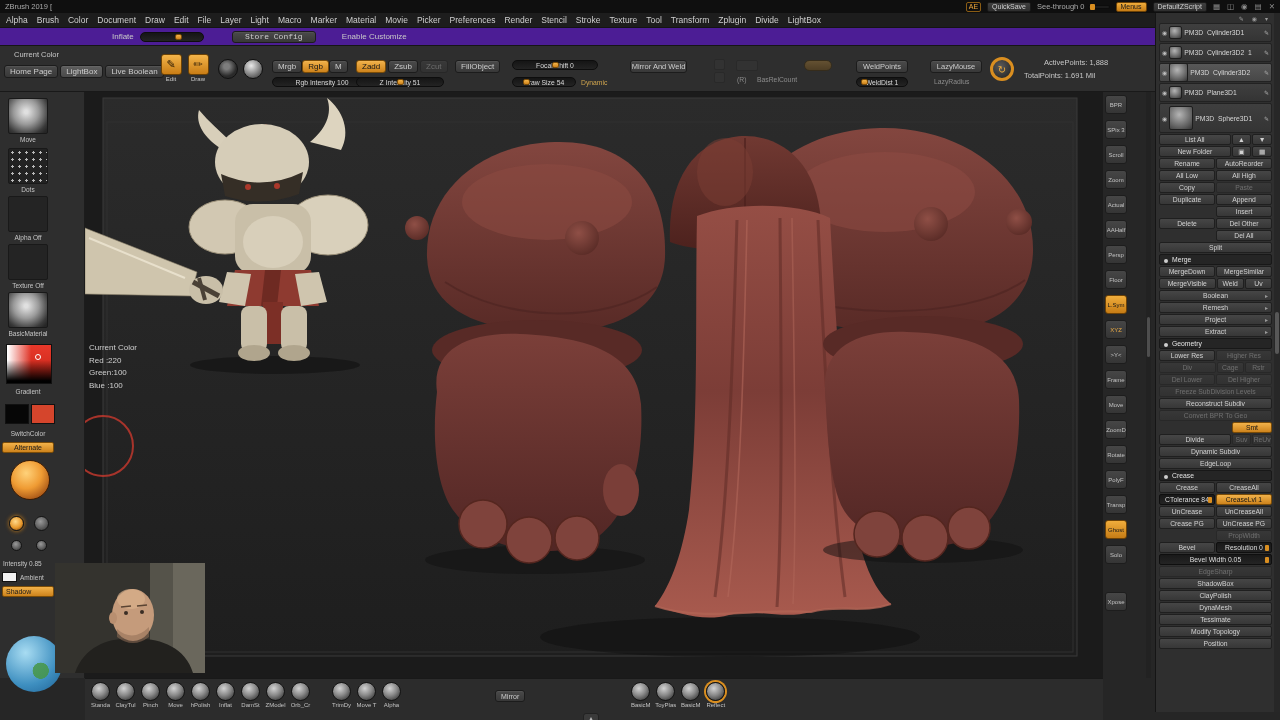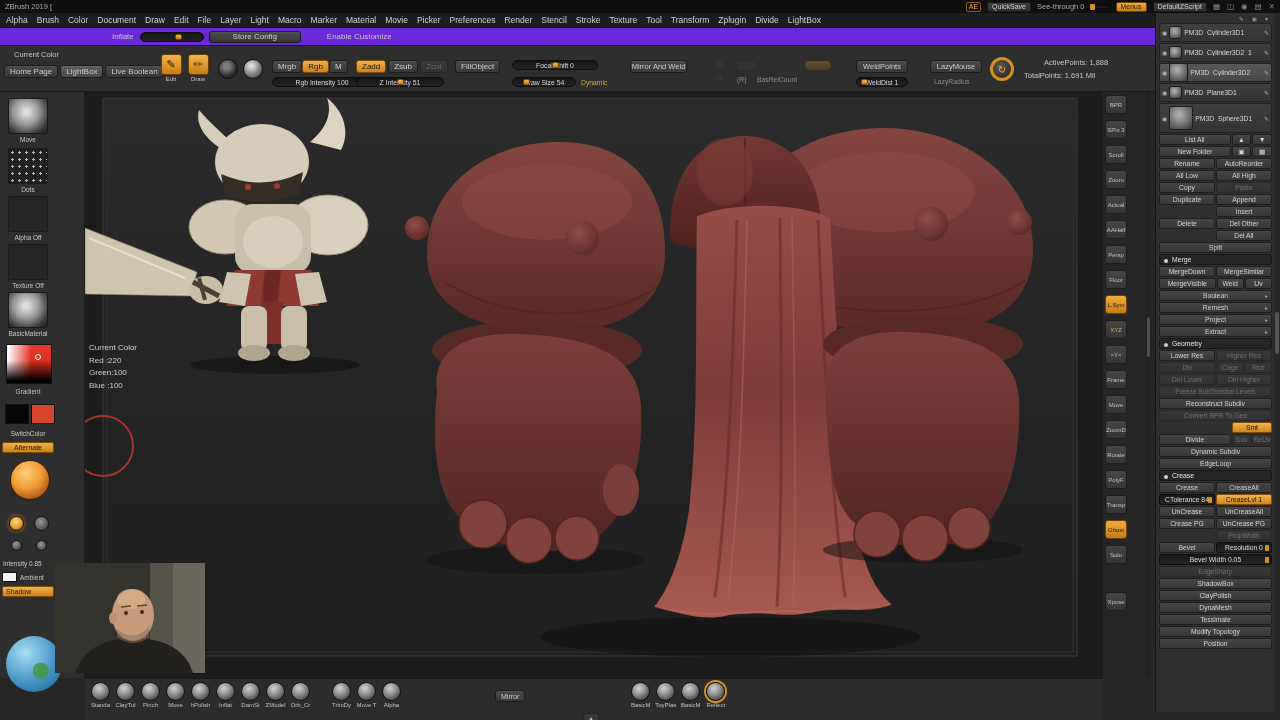--- a/index.html
+++ b/index.html
@@ -18,21 +18,21 @@
   .mini-track i{position:absolute;left:1px;top:-2px;width:5px;height:6px;background:#d98e20;border-radius:1px;}
   .tb-icons{display:flex;gap:7px;font-size:7.5px;color:#8d8d8d;}
   .see-wrap{display:flex;align-items:center;gap:3px;}
 
   
   #menubar{position:absolute;left:0;top:13px;width:1155px;height:15px;background:#1d1d1d;
     display:flex;align-items:center;gap:9px;padding:0 6px;border-bottom:1px solid #141414;}
   .menu-item{font-size:8.5px;color:#cfcfcf;white-space:nowrap;}
 
   
-  #configbar{position:absolute;left:0;top:28px;width:1155px;height:18px;background:#6d28d9;
+  #configbar{position:absolute;left:0;top:28px;width:1155px;height:18px;background:#4c1d95;
     border-bottom:1px solid #161616;display:flex;align-items:center;padding-left:112px;font-size:8px;color:#c9c9c9;}
   .zslider{position:relative;height:10px;background:linear-gradient(#151515,#232323);
     border:1px solid #0d0d0d;border-radius:5px;display:flex;align-items:center;justify-content:center;
     color:#d8d8d8;font-size:6.8px;white-space:nowrap;}
   .zslider .h{position:absolute;top:1px;width:7px;height:6px;background:linear-gradient(#f3b44a,#cf831b);
     border:1px solid #7a4c08;border-radius:2px;}
   .sbtn{height:13px;display:flex;align-items:center;justify-content:center;padding:0 5px;
     background:linear-gradient(#4a4a4a,#383838);border:1px solid #1c1c1c;border-radius:3px;
     color:#cccccc;font-size:8px;white-space:nowrap;box-shadow:inset 0 1px 0 rgba(255,255,255,.05);}
   .sbtn.on{background:linear-gradient(#f2b24a,#cd831c);color:#161616;border-color:#7a4c08;}
@@ -208,21 +208,21 @@
     <span class="menu-item">Zplugin</span>
     <span class="menu-item">Divide</span>
     <span class="menu-item">LightBox</span>
 </div>
 
 <div id="configbar">
   <span style="margin-right:6px;">Inflate</span>
   <span class="zslider" style="width:64px;">
       <span class="h" style="left:55%;"></span>
     </span>
-  <span class="sbtn" style="margin-left:5px;width:92px;height:12px;">Store Config</span>
+  <span class="sbtn" style="margin-left:28px;width:84px;height:12px;font-family:Liberation Mono, monospace;">Store Config</span>
   <span style="margin-left:26px;">Enable Customize</span>
 </div>
 
 <div id="shelf">
   <span class="lbl" style="left:14px;top:4px;">Current Color</span>
 
   <div style="position:absolute;left:4px;top:19px;display:flex;gap:2px;">
     <span class="sbtn">Home Page</span>
     <span class="sbtn lit">LightBox</span>
     <span class="sbtn">Live Boolean</span>

